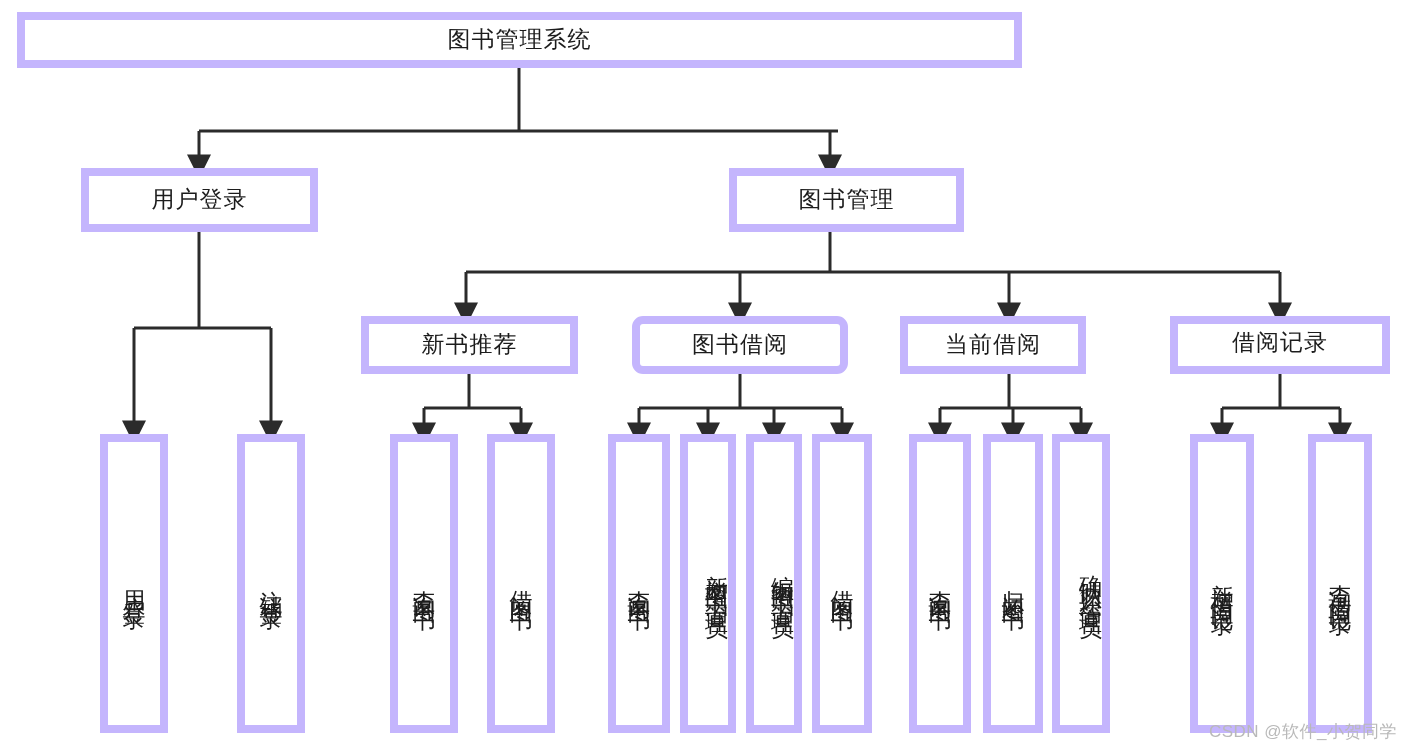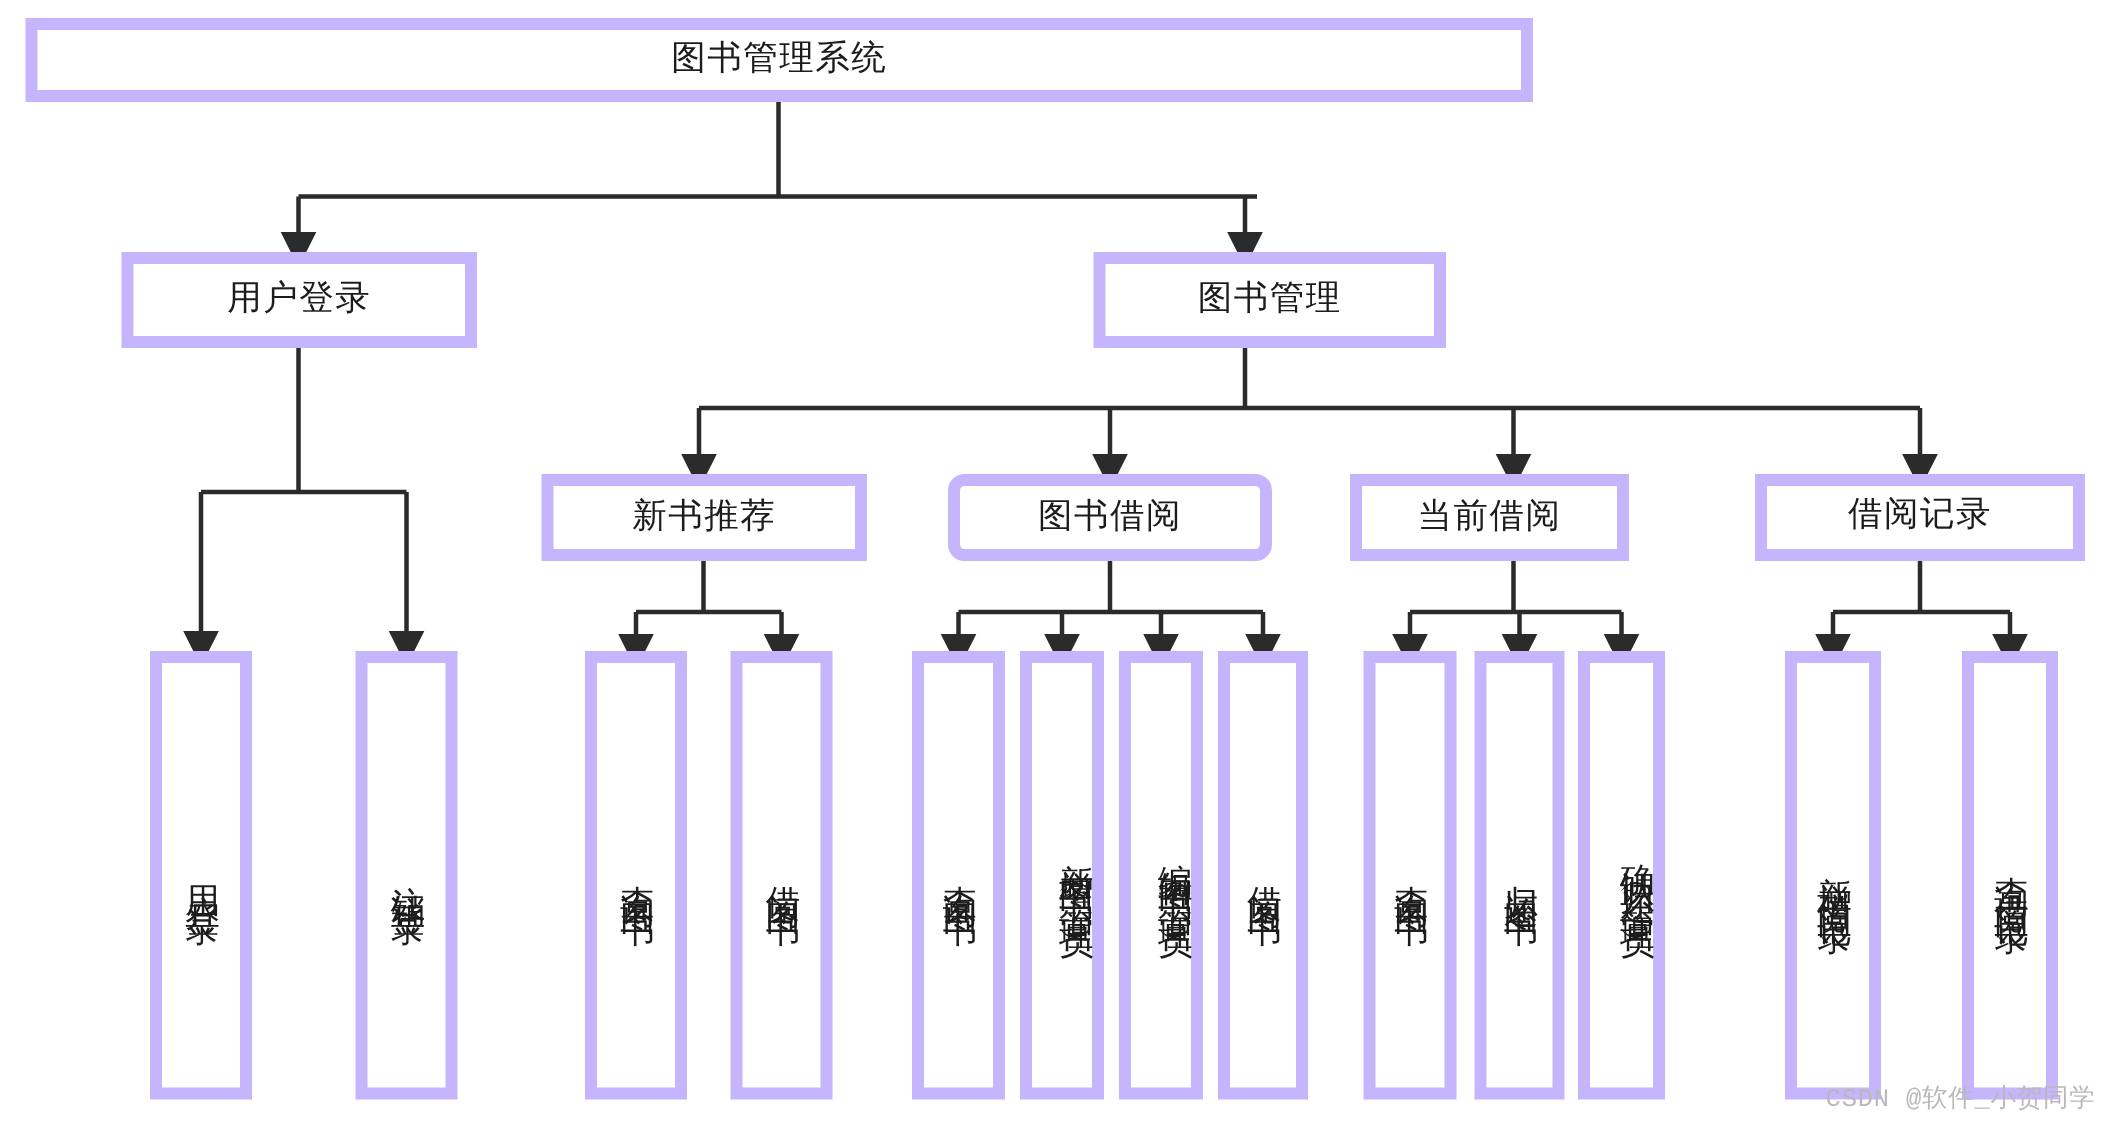--- a/index.html
+++ b/index.html
@@ -57,21 +57,21 @@
     max-height:100%;
   }
   #watermark{
     position:absolute;
     right:8px;
     bottom:4px;
     font-size:17px;
     color:#b9b9b9;
     letter-spacing:0.5px;
     white-space:nowrap;
-    font-family:Liberation Mono, monospace;
+    font-family:Liberation Sans, sans-serif;
     margin-left:24px;
   }
 </style>
 </head>
 <body>
 
 <div id="canvas">
 
   <svg id="edges" viewBox="0 0 1405 747" width="1405" height="747" xmlns="http://www.w3.org/2000/svg">
     <defs>

